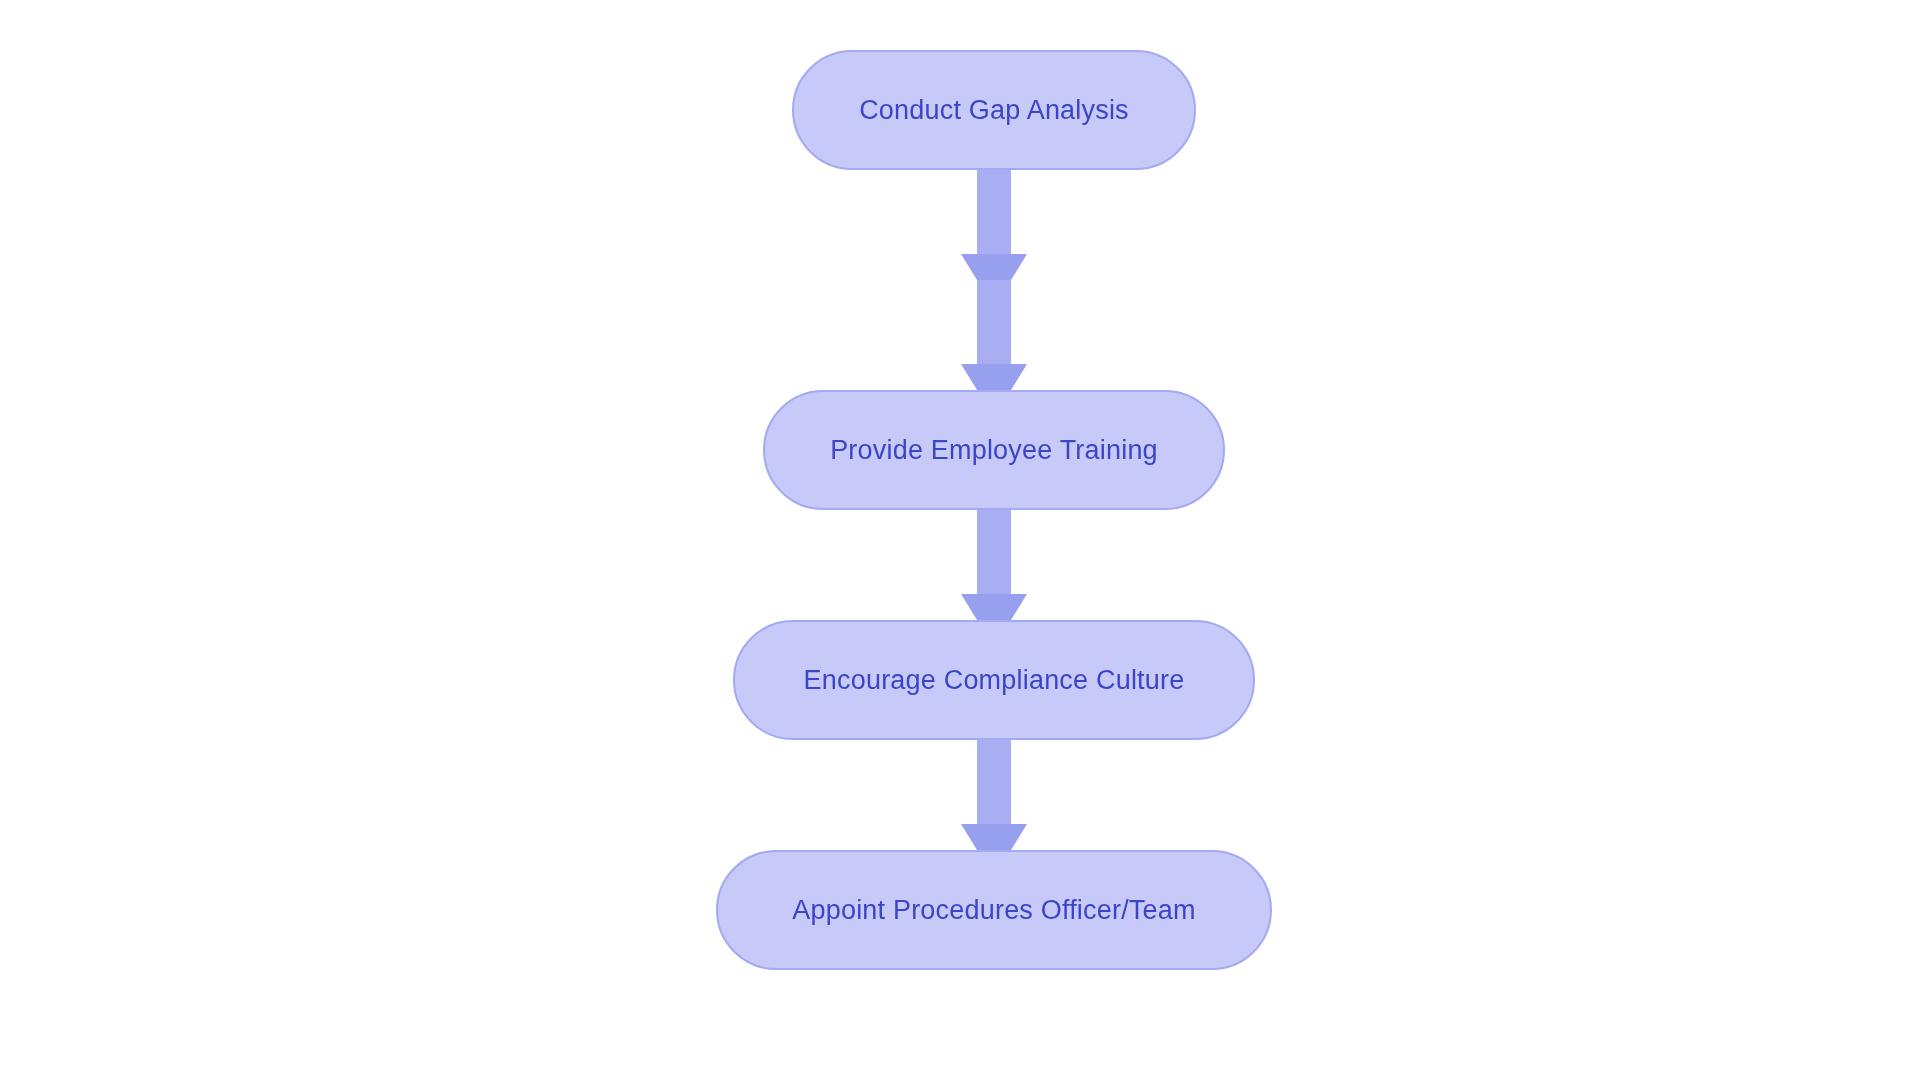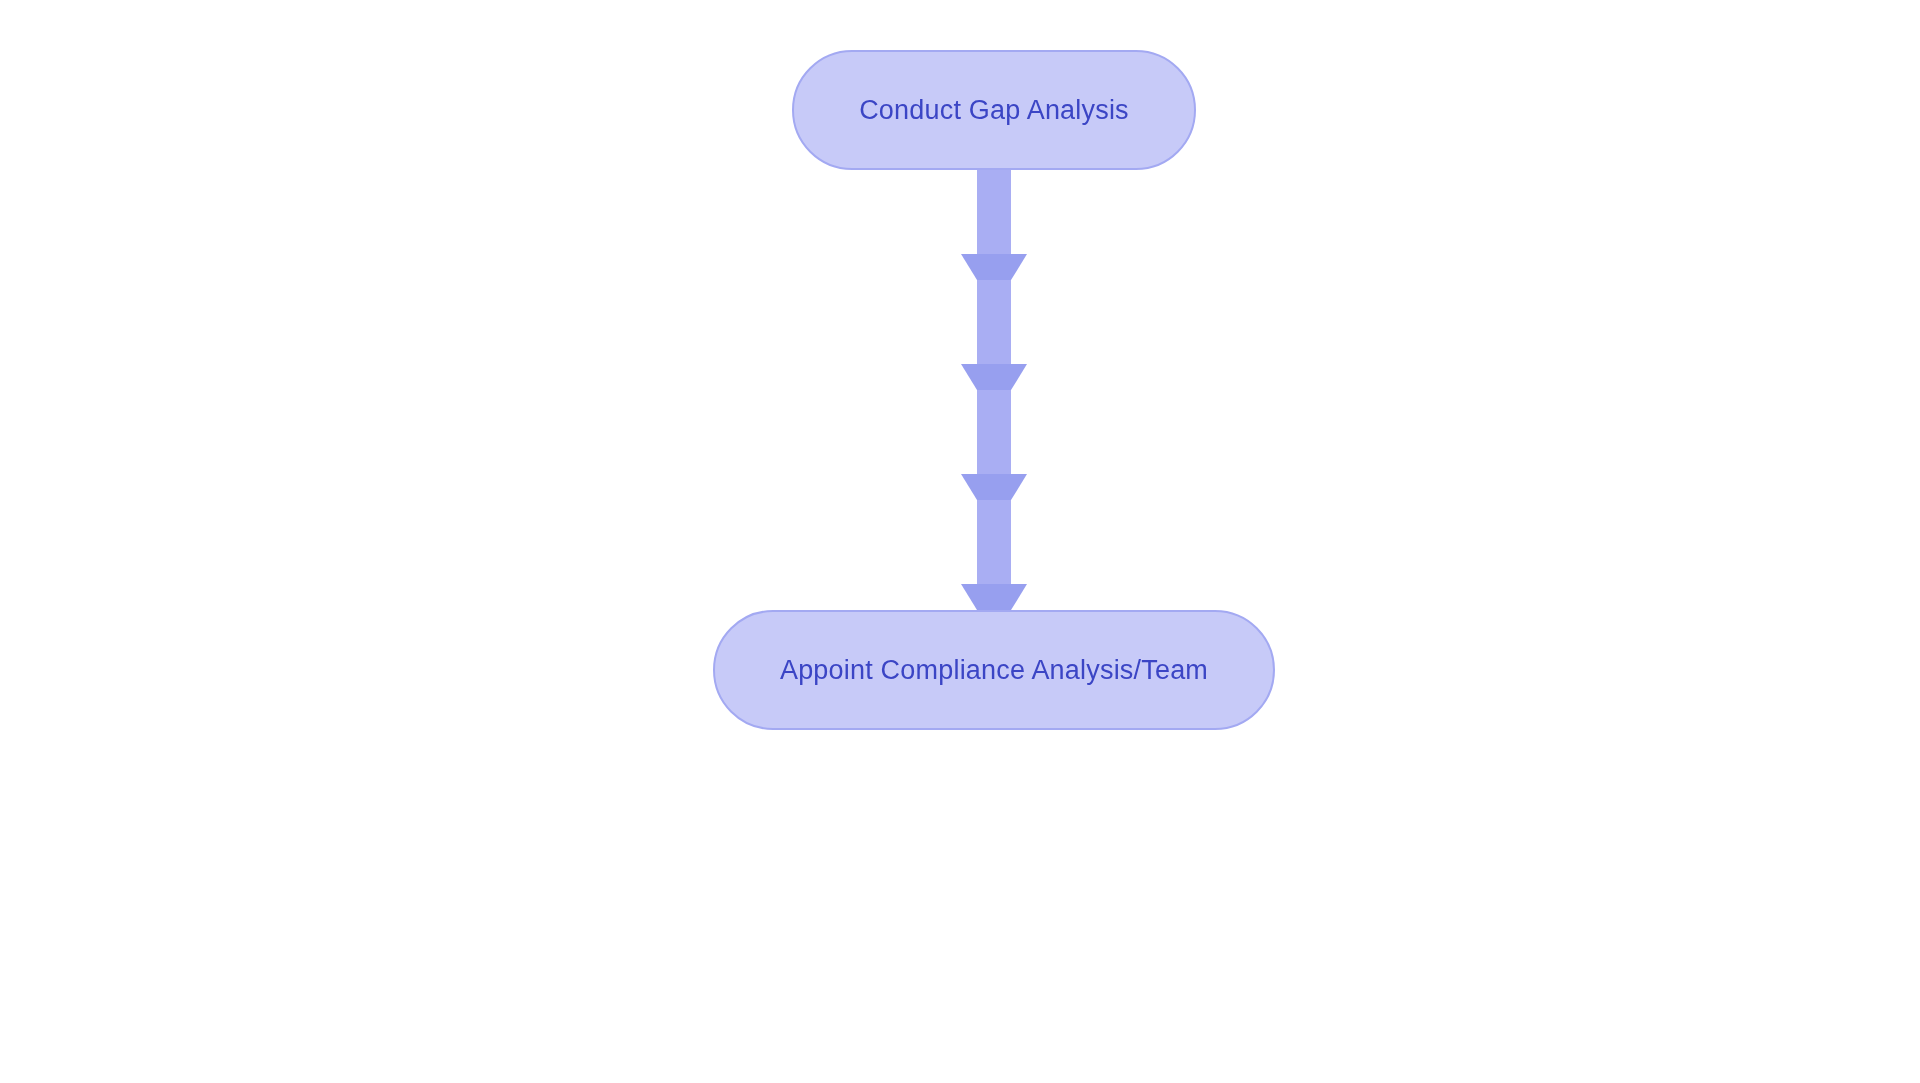--- a/index.html
+++ b/index.html
@@ -86,29 +86,35 @@
     <div class="arrow-stem"></div>
     <div class="arrow-head"></div>
   </div>
 
 
   <div class="arrow">
     <div class="arrow-stem"></div>
     <div class="arrow-head"></div>
   </div>
 
+  <div class="node node-3">
+    <span>Provide Employee Training</span>
+  </div>
 
   <div class="arrow">
     <div class="arrow-stem"></div>
     <div class="arrow-head"></div>
   </div>
 
+  <div class="node node-4">
+    <span>Encourage Compliance Culture</span>
+  </div>
 
   <div class="arrow">
     <div class="arrow-stem"></div>
     <div class="arrow-head"></div>
   </div>
 
   <div class="node node-5">
-    <span>Appoint Compliance Analysis/Team</span>
+    <span>Appoint Procedures Officer/Team</span>
   </div>
 
 </div>
 
 </body></html>

